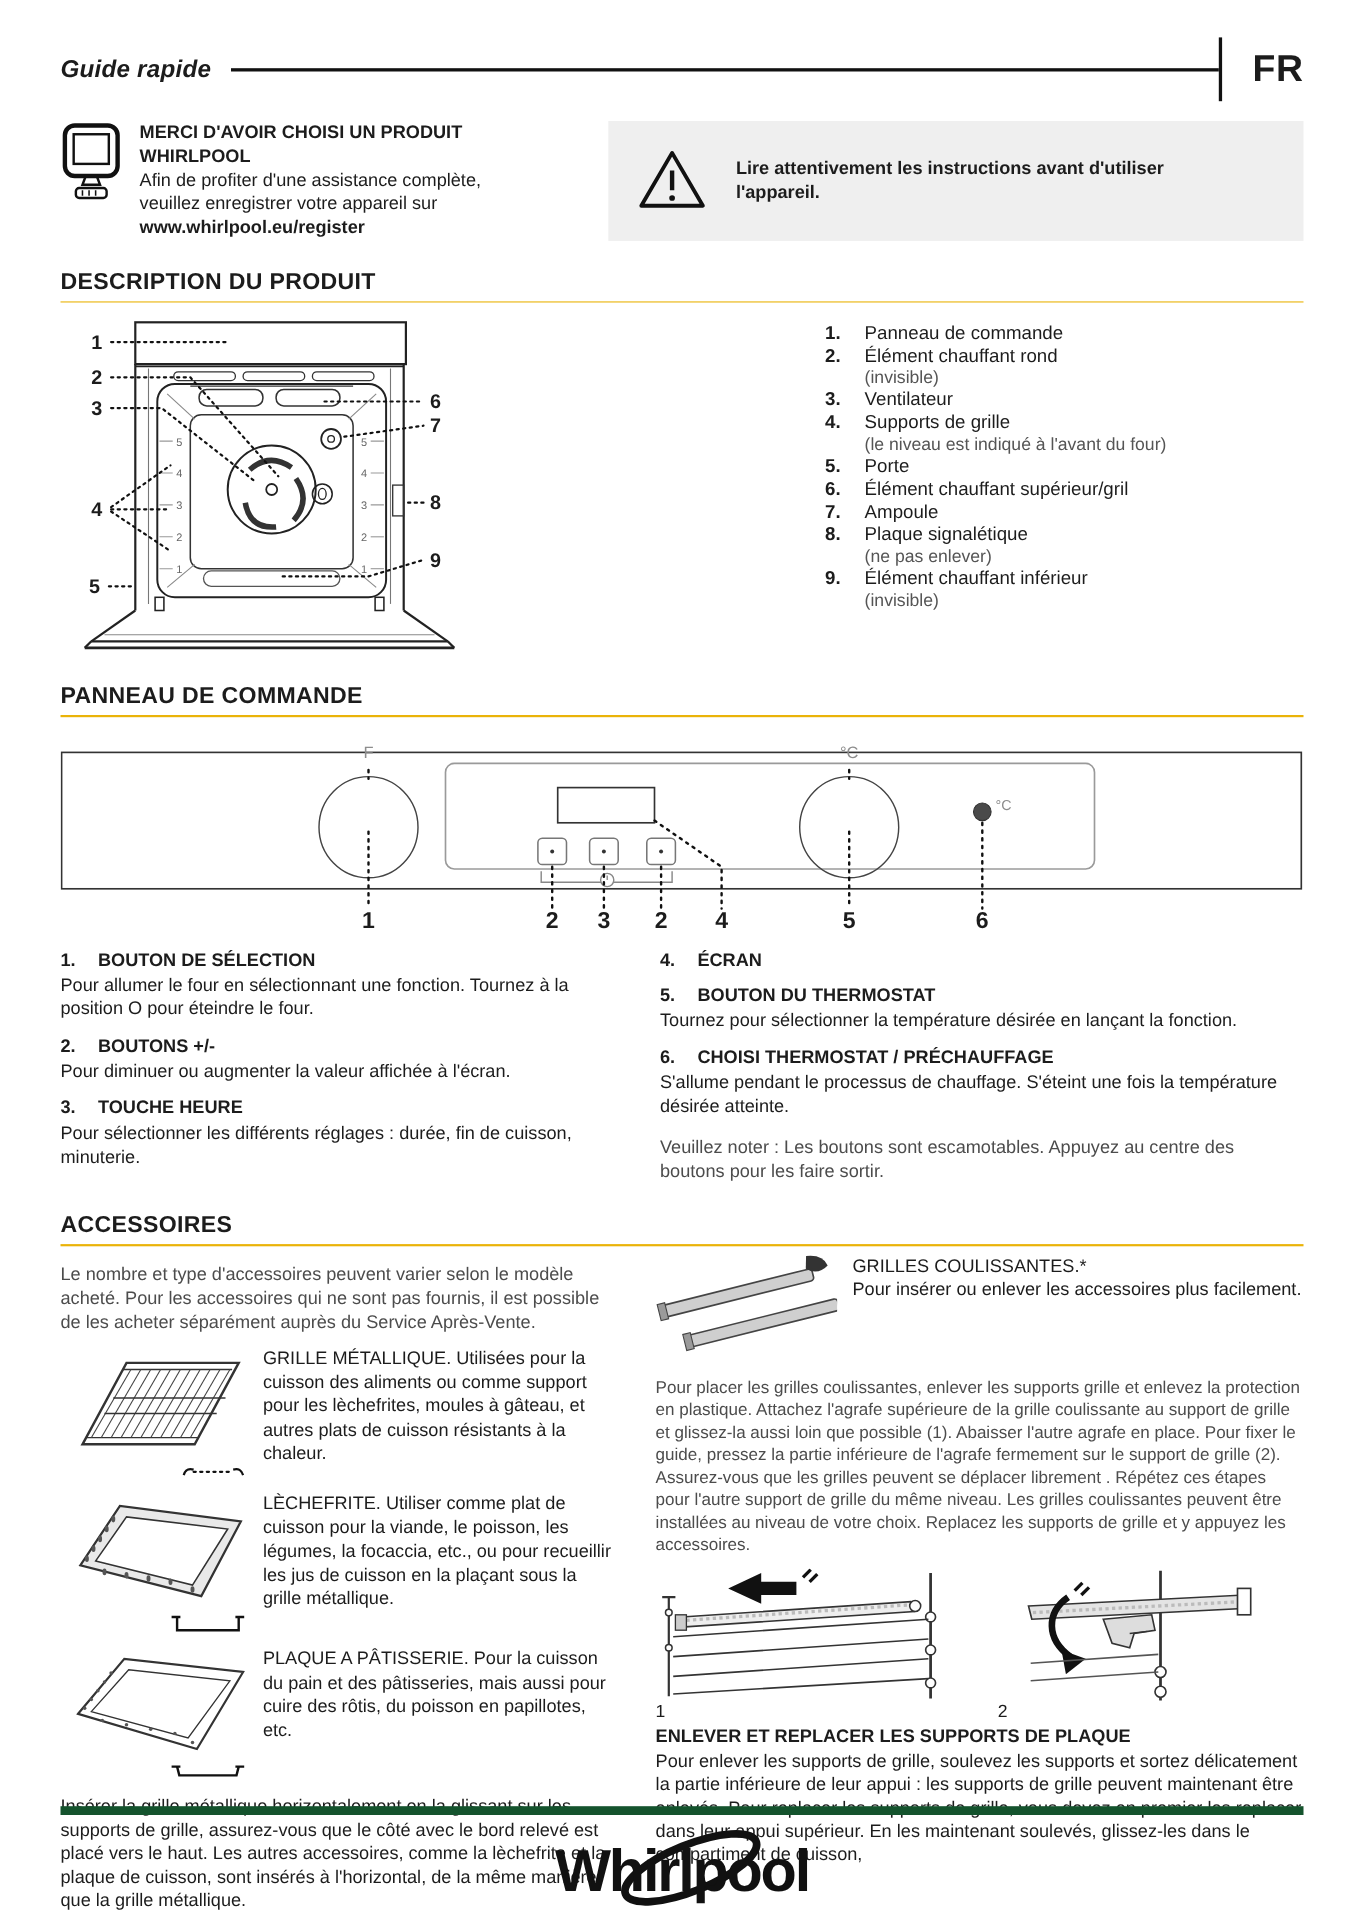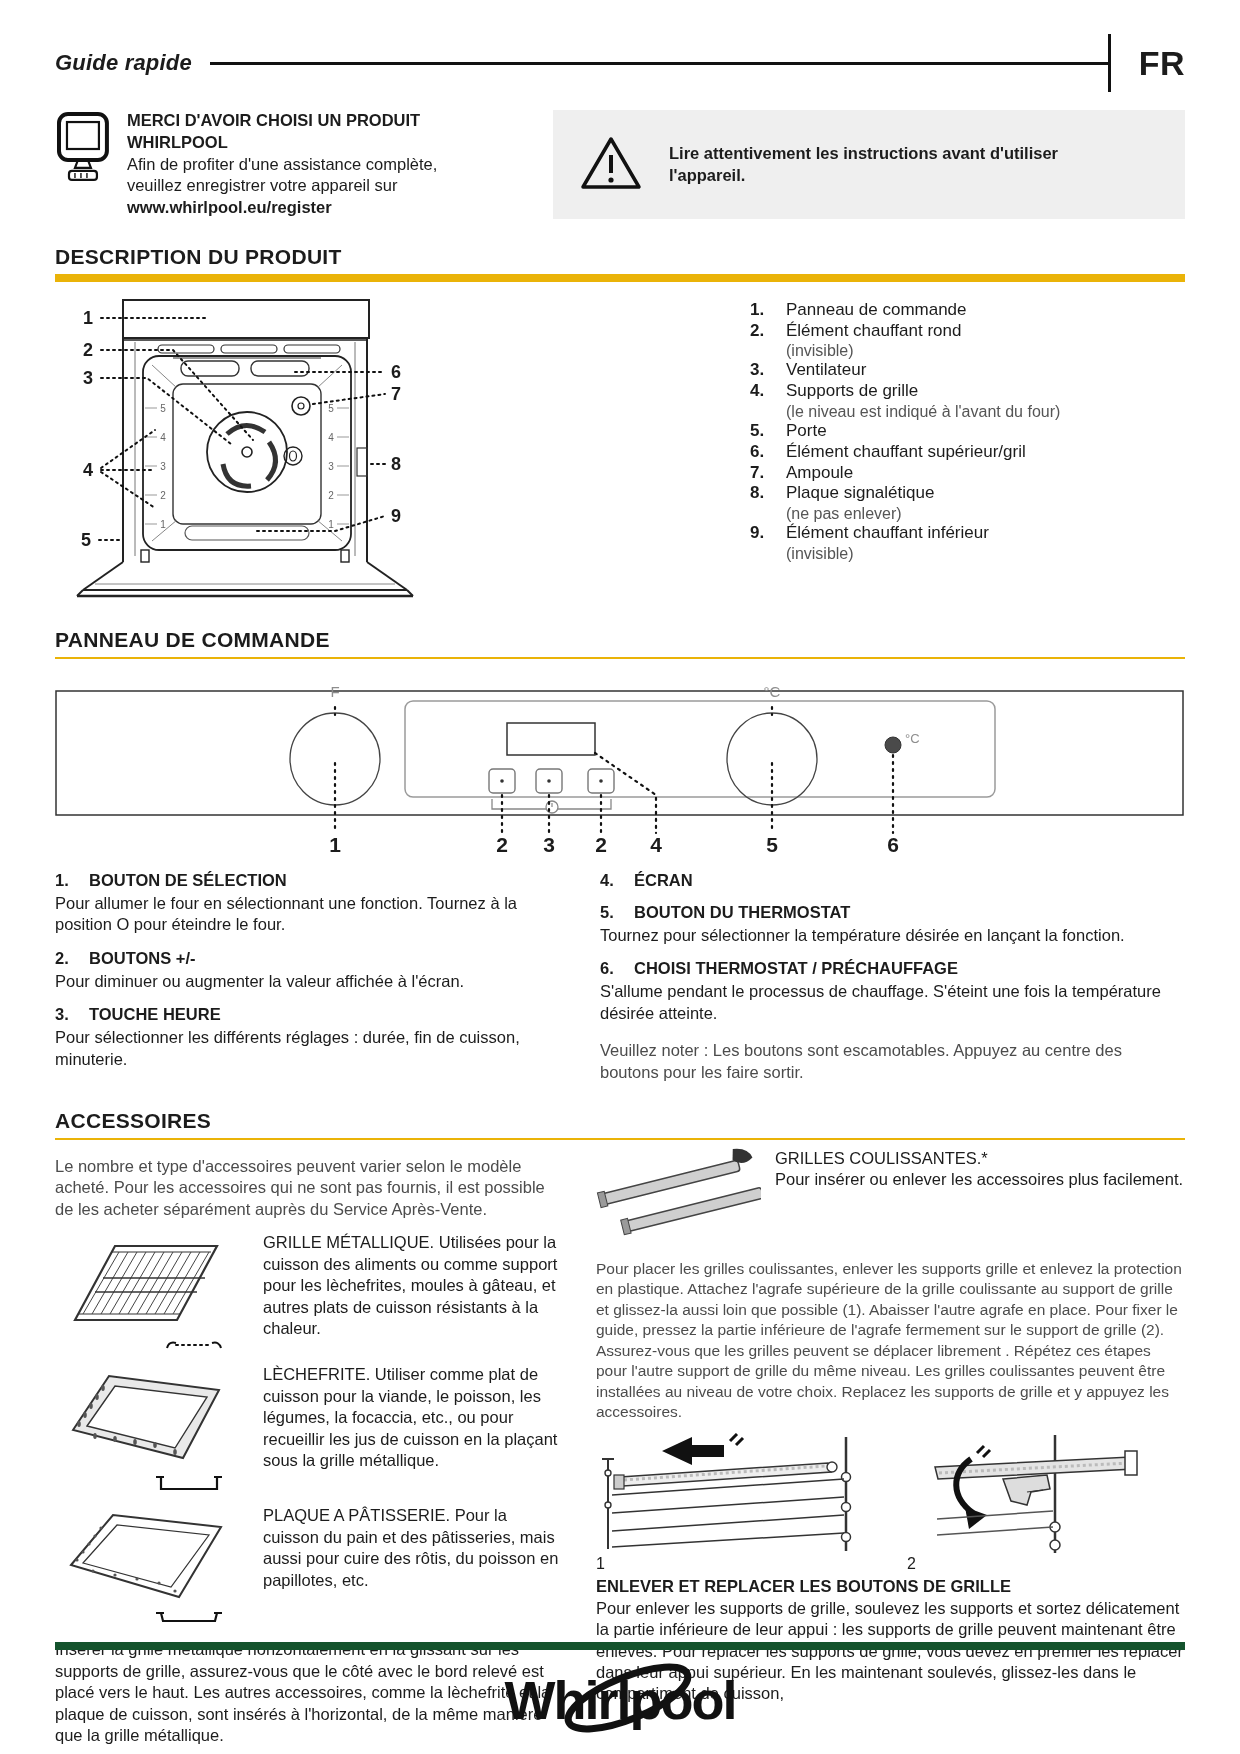--- a/index.html
+++ b/index.html
@@ -16,21 +16,21 @@
 
   
   .intro-row { display:flex; margin-top:18px; gap:28px; }
   .register { display:flex; width:470px; gap:16px; }
   .register-text { font-size:16.5px; line-height:1.32; }
   .register-title, .register-url { font-weight:bold; }
   .warning-box { flex:1; background:#efefef; display:flex; align-items:center; gap:26px; padding:16px 26px; }
   .warning-text { font-weight:bold; font-size:16.5px; line-height:1.35; max-width:430px; }
 
   
-  .section-title { margin-top:26px; font-size:21px; font-weight:bold; letter-spacing:.3px; border-bottom:8px solid #eab308; padding-bottom:5px; }
+  .section-title { margin-top:26px; font-size:21px; font-weight:bold; letter-spacing:.3px; border-bottom:1px solid #eab308; padding-bottom:5px; }
   .section-title.thin { border-bottom-width:2px; }
 
   
   .product-row { display:flex; margin-top:6px; }
   .oven-fig { position:relative; width:480px; height:314px; flex:none; }
   .callout { position:absolute; font-weight:bold; font-size:18px; }
   .pd-list { margin-left:215px; margin-top:12px; width:450px; }
   .pd-item { display:flex; font-size:17px; line-height:1.22; }
   .pd-num { width:36px; font-weight:bold; flex:none; }
   .pd-label {}
@@ -53,21 +53,21 @@
   .leg-body:empty { display:none; }
   .panel-note { color:#4c4c4c; font-size:16.5px; line-height:1.3; margin-top:16px; }
 
   
   .acc-cols { display:flex; gap:36px; margin-top:8px; }
   .acc-left { width:505px; flex:none; }
   .acc-right { flex:1; }
   .acc-intro { color:#4c4c4c; font-size:16.5px; line-height:1.3; margin:8px 0 12px; }
   .acc-item { display:flex; gap:14px; margin-bottom:12px; align-items:flex-start; }
   .acc-imgcol { width:170px; flex:none; display:flex; flex-direction:column; align-items:flex-end; gap:4px; }
-  .acc-text { font-size:16.5px; line-height:1.3; color:#1c1c1c;margin-left:24px; }
+  .acc-text { font-size:16.5px; line-height:1.3; color:#1c1c1c; }
   .acc-insert { font-size:16.5px; line-height:1.3; margin-top:10px; }
   .slide-item { display:flex; gap:14px; align-items:flex-start; }
   .slide-text { font-size:16.5px; line-height:1.3; }
   .acc-body { color:#4c4c4c; font-size:15.5px; line-height:1.32; margin-top:16px; }
   .fig-row { display:flex; gap:26px; margin-top:10px; }
   .figwrap { display:flex; flex-direction:column; }
   .figlabel { font-size:16px; margin-top:0; }
   .remove-heading { font-weight:bold; font-size:16.5px; margin-top:4px; }
   .remove-body { font-size:16.5px; line-height:1.3; margin-top:2px; }
 
@@ -521,21 +521,21 @@
             <line x1="76" y1="24" x2="83" y2="17" stroke="#111" stroke-width="3"></line>
             <g stroke="#555" stroke-width="1.5">
               <line x1="30" y1="86" x2="146" y2="78"></line>
                 <line x1="30" y1="102" x2="146" y2="94"></line>
             </g>
           </svg>
           <span class="figlabel">2</span>
         </div>
       </div>
 
-      <div class="remove-heading">ENLEVER ET REPLACER LES BOUTONS DE GRILLE</div>
+      <div class="remove-heading">ENLEVER ET REPLACER LES SUPPORTS DE PLAQUE</div>
       <div class="remove-body">Pour enlever les supports de grille, soulevez les supports et sortez délicatement la partie inférieure de leur appui : les supports de grille peuvent maintenant être enlevés. Pour replacer les supports de grille, vous devez en premier les replacer dans leur appui supérieur. En les maintenant soulevés, glissez-les dans le compartiment de cuisson,</div>
     </div>
   </div>
 </div>
 
 <div class="footer">
   <svg width="320" height="92" viewBox="0 0 320 92">
     <ellipse cx="168" cy="42" rx="64" ry="21" transform="rotate(-22 168 42)" fill="none" stroke="#111" stroke-width="7"></ellipse>
     <text x="160" y="63" text-anchor="middle" font-size="54" font-weight="bold" letter-spacing="-2" fill="#111" font-family="Liberation Sans, sans-serif">Whirlpool</text>
   </svg>

